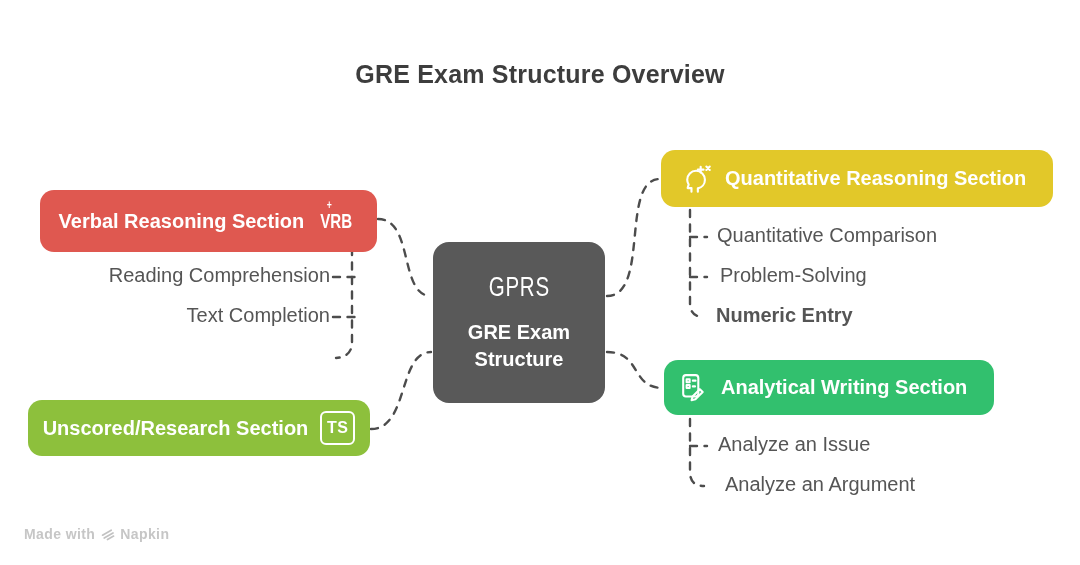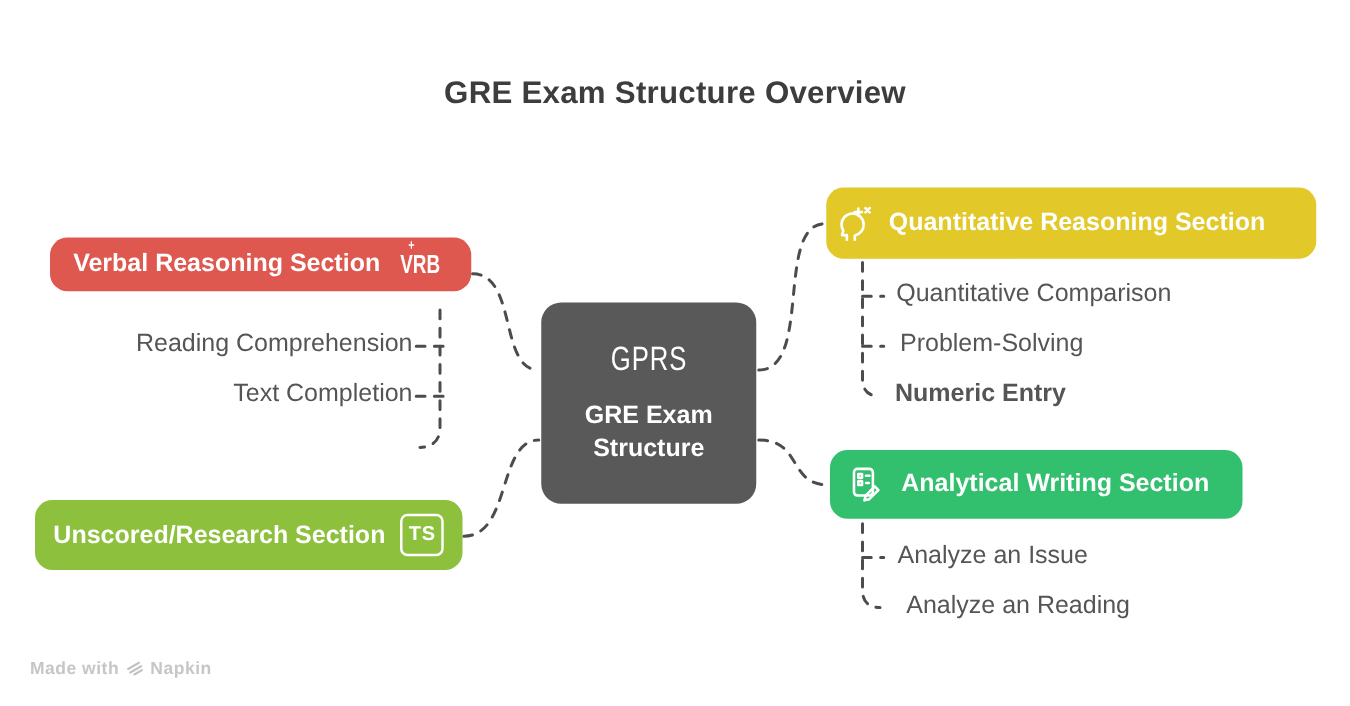--- a/index.html
+++ b/index.html
@@ -11,23 +11,23 @@
     position:absolute;left:0;right:0;top:60px;text-align:center;
     font-size:25px;font-weight:bold;color:#3d3d3d;letter-spacing:.2px;
   }
   svg.connectors{position:absolute;left:0;top:0;width:1080px;height:565px;}
   svg.connectors path{fill:none;stroke:#4c4c4c;stroke-width:2.4;stroke-dasharray:7 7.5;stroke-linecap:round;}
 
   .node{
     position:absolute;display:flex;align-items:center;color:#fff;
     font-weight:bold;font-size:20px;border-radius:14px;box-sizing:border-box;
   }
-  .node-verbal{left:40px;top:190px;width:337px;height:43px;background:#df5850;justify-content:center;gap:10px;}
+  .node-verbal{left:40px;top:190px;width:337px;height:62px;background:#df5850;justify-content:center;gap:10px;}
   .node-unscored{left:28px;top:400px;width:342px;height:56px;background:#8dc03c;justify-content:center;gap:12px;}
-  .node-quant{left:661px;top:150px;width:392px;height:57px;background:#e2c829;justify-content:flex-start;padding-left:5px;gap:11px;}
+  .node-quant{left:661px;top:150px;width:392px;height:57px;background:#e2c829;justify-content:flex-start;padding-left:19px;gap:11px;}
   .node-writing{left:664px;top:360px;width:330px;height:55px;background:#32c06e;justify-content:flex-start;padding-left:13px;gap:11px;}
 
   .center-node{
     position:absolute;left:433px;top:242px;width:172px;height:161px;background:#595959;
     border-radius:16px;display:flex;flex-direction:column;align-items:center;justify-content:center;color:#fff;
   }
   .center-abbr{font-size:27px;font-weight:500;letter-spacing:1px;transform:scaleX(.76);}
   .center-label{margin-top:16px;font-size:20px;font-weight:bold;text-align:center;width:120px;line-height:27px;}
 
   .sub{position:absolute;font-size:20px;color:#555555;white-space:nowrap;}
@@ -107,21 +107,21 @@
         <rect x="4.5" y="3" width="11" height="15.5" rx="2"></rect>
         <rect x="7" y="6" width="2.2" height="2.2"></rect>
         <rect x="7" y="10.2" width="2.2" height="2.2"></rect>
         <path d="M11.5 7 h2 M11.5 11.2 h1.6"></path>
         <path d="M13.4 20.6 l-2.8.7 .7-2.8 5.3-5.3 2.1 2.1 z"></path>
       </g>
     </svg>
     <span>Analytical Writing Section</span>
   </div>
   <div class="sub" style="left:718px;top:433px;">Analyze an Issue</div>
-  <div class="sub" style="left:725px;top:473px;">Analyze an Reading</div>
+  <div class="sub" style="left:725px;top:473px;">Analyze an Argument</div>
 
   <div class="watermark">
     <span>Made with</span>
     <svg width="15" height="15" viewBox="0 0 15 15">
       <g fill="none" stroke="#c2c2c2" stroke-width="1.7" stroke-linecap="round">
         <path d="M2.5 8.2 L11.2 3.2"></path>
         <path d="M4.2 11 L13 6"></path>
         <path d="M7.5 12.6 L13.6 9.1"></path>
       </g>
     </svg>

